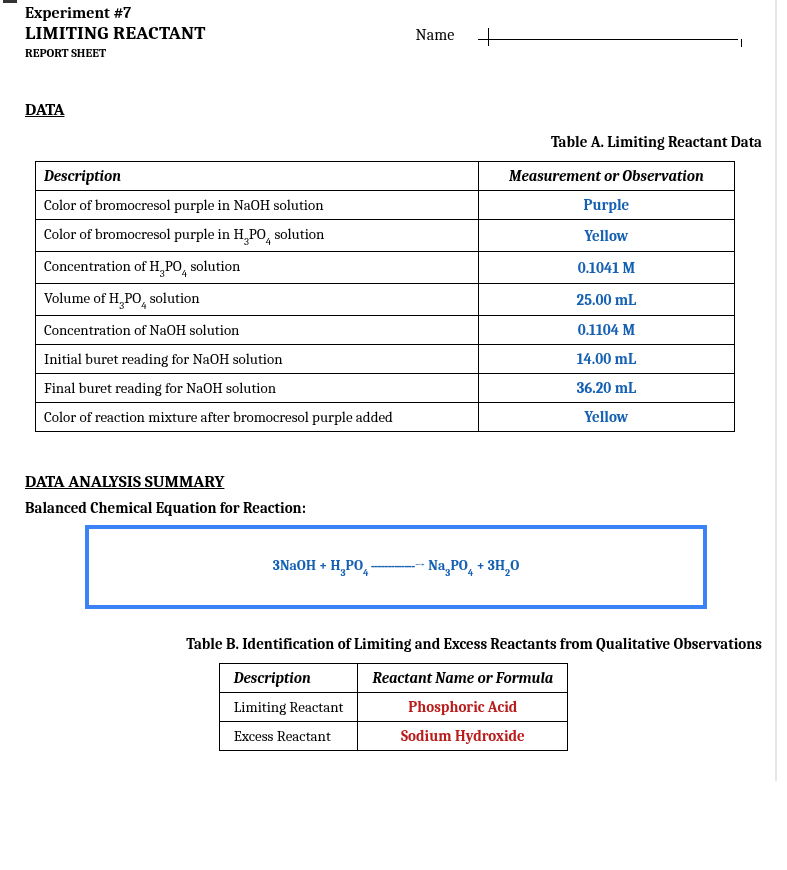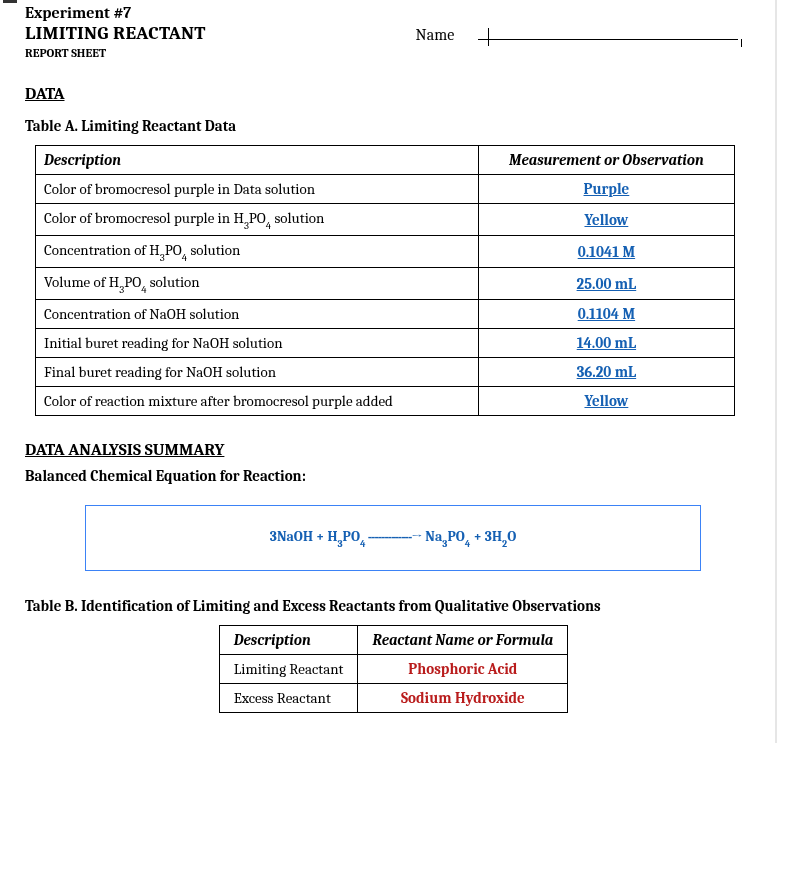--- a/index.html
+++ b/index.html
@@ -74,27 +74,28 @@
     }
     .subtitle {
       font-weight: bold;
       font-size: 12px;
       margin-top: 2px;
     }
     .section-head {
       font-weight: bold;
       text-decoration: underline;
       font-size: 17px;
-      margin-top: 24px;
+      margin-top: 40px;
     }
     .table-caption {
       font-weight: bold;
       font-size: 15px;
       margin-top: 14px;
       margin-bottom: 10px;
+      text-align: right;
     }
     table.data-table {
       border-collapse: collapse;
       width: 700px;
       margin-left: 10px;
       font-size: 15px;
     }
     table.data-table td, table.data-table th {
       border: 1px solid #000;
       padding: 5px 8px;
@@ -104,30 +105,29 @@
     table.data-table td.measure {
       text-align: center;
     }
     table.data-table th {
       font-style: italic;
       font-weight: bold;
     }
     .blue {
       color: #1560b3;
       font-weight: bold;
-      text-decoration: underline;
     }
     .thick-bottom td {
       border-bottom: 2px solid #000;
     }
     .equation-box {
-      border: 1px solid #3b82f6;
+      border: 4px solid #3b82f6;
       width: 590px;
-      margin: 20px 0 0 60px;
-      padding: 22px 12px;
+      margin: 8px 0 0 60px;
+      padding: 28px 12px;
       text-align: center;
       font-weight: bold;
       font-size: 14px;
     }
     .equation-box .blue-eq {
       color: #1560b3;
     }
     .arrow-dash {
       color: #1560b3;
       letter-spacing: -1px;
@@ -197,21 +197,21 @@
 
   <div class="table-caption">Table A.  Limiting Reactant Data</div>
 
   <table class="data-table">
     <tbody>
         <tr>
       <th>Description</th>
       <th class="measure-head">Measurement or Observation</th>
     </tr>
     <tr>
-      <td>Color of bromocresol purple in Data solution</td>
+      <td>Color of bromocresol purple in NaOH solution</td>
       <td class="measure blue">Purple</td>
     </tr>
     <tr class="thick-bottom">
       <td>Color of bromocresol purple in H<sub>3</sub>PO<sub>4</sub> solution</td>
       <td class="measure blue">Yellow</td>
     </tr>
     <tr>
       <td>Concentration of H<sub>3</sub>PO<sub>4</sub> solution</td>
       <td class="measure blue">0.1041 M</td>
     </tr>

